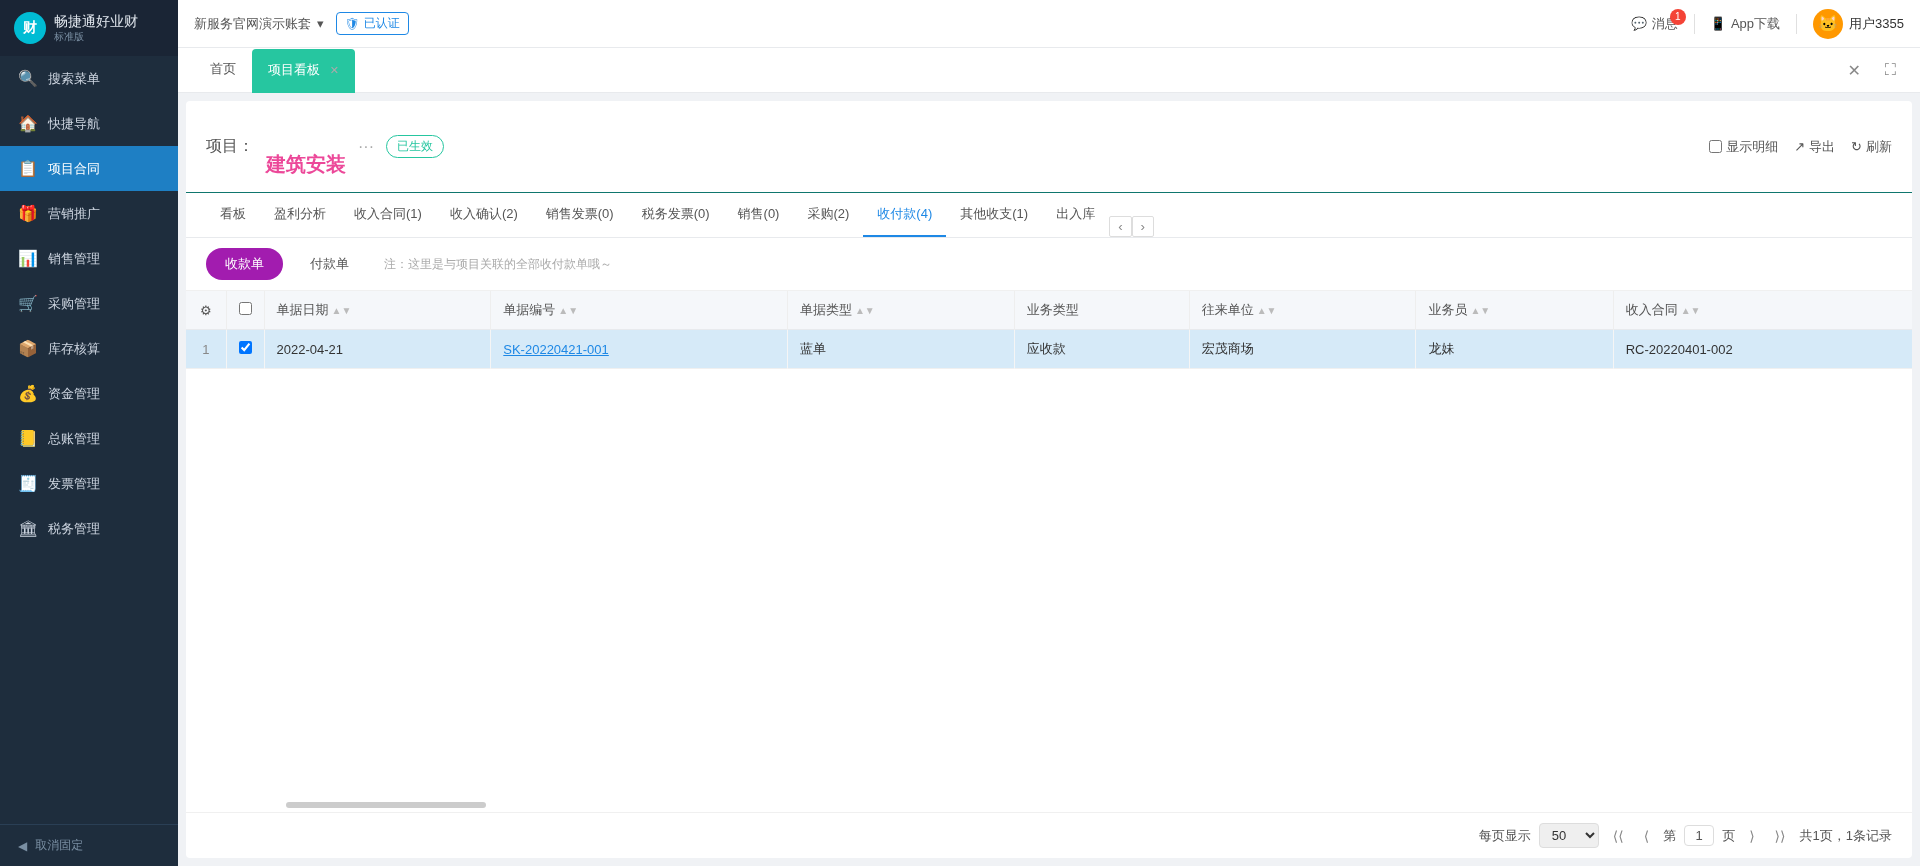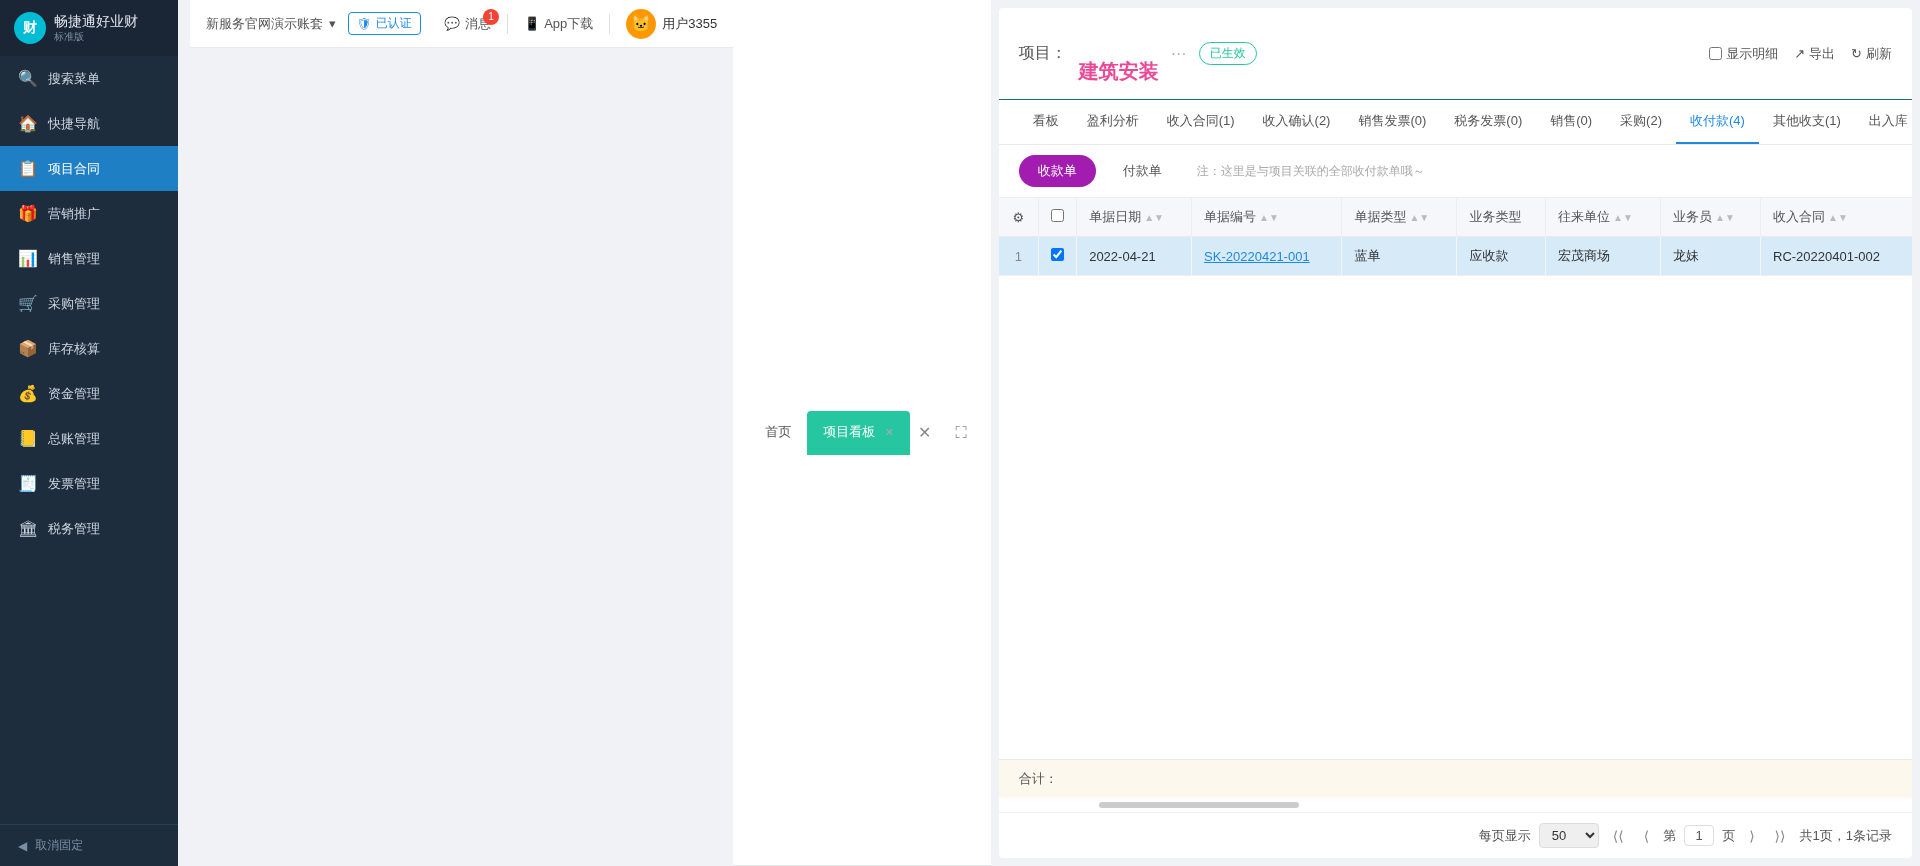--- a/index.html
+++ b/index.html
@@ -50,23 +50,23 @@
       font-size: 12px;
       display: flex; align-items: center; gap: 8px;
       cursor: pointer;
       border-top: 1px solid #2a3f55;
     }
 
     
     .main {
       flex: 1;
       display: flex;
+      flex-direction: column;
       background: #f0f2f5;
       overflow: hidden;
-      padding-left: 12px;
     }
 
     
     .topbar {
       background: white;
       display: flex;
       align-items: center;
       padding: 0 16px;
       height: 48px;
       border-bottom: 1px solid #e8eaed;
@@ -498,23 +498,20 @@
     <td>蓝单</td>
     <td>应收款</td>
     <td>宏茂商场</td>
     <td>龙妹</td>
     <td>RC-20220401-002</td>
   </tr>
           </tbody>
       </table>
     </div>
 
-    <div class="table-footer">
-      <span>合计：</span>
-    </div>
 
     <div class="scrollbar-row">
       <div class="fake-scrollbar"></div>
     </div>
 
     <div class="pagination">
       <span>每页显示</span>
       <select class="page-size-select">
         <option>50</option>
         <option>10</option>

